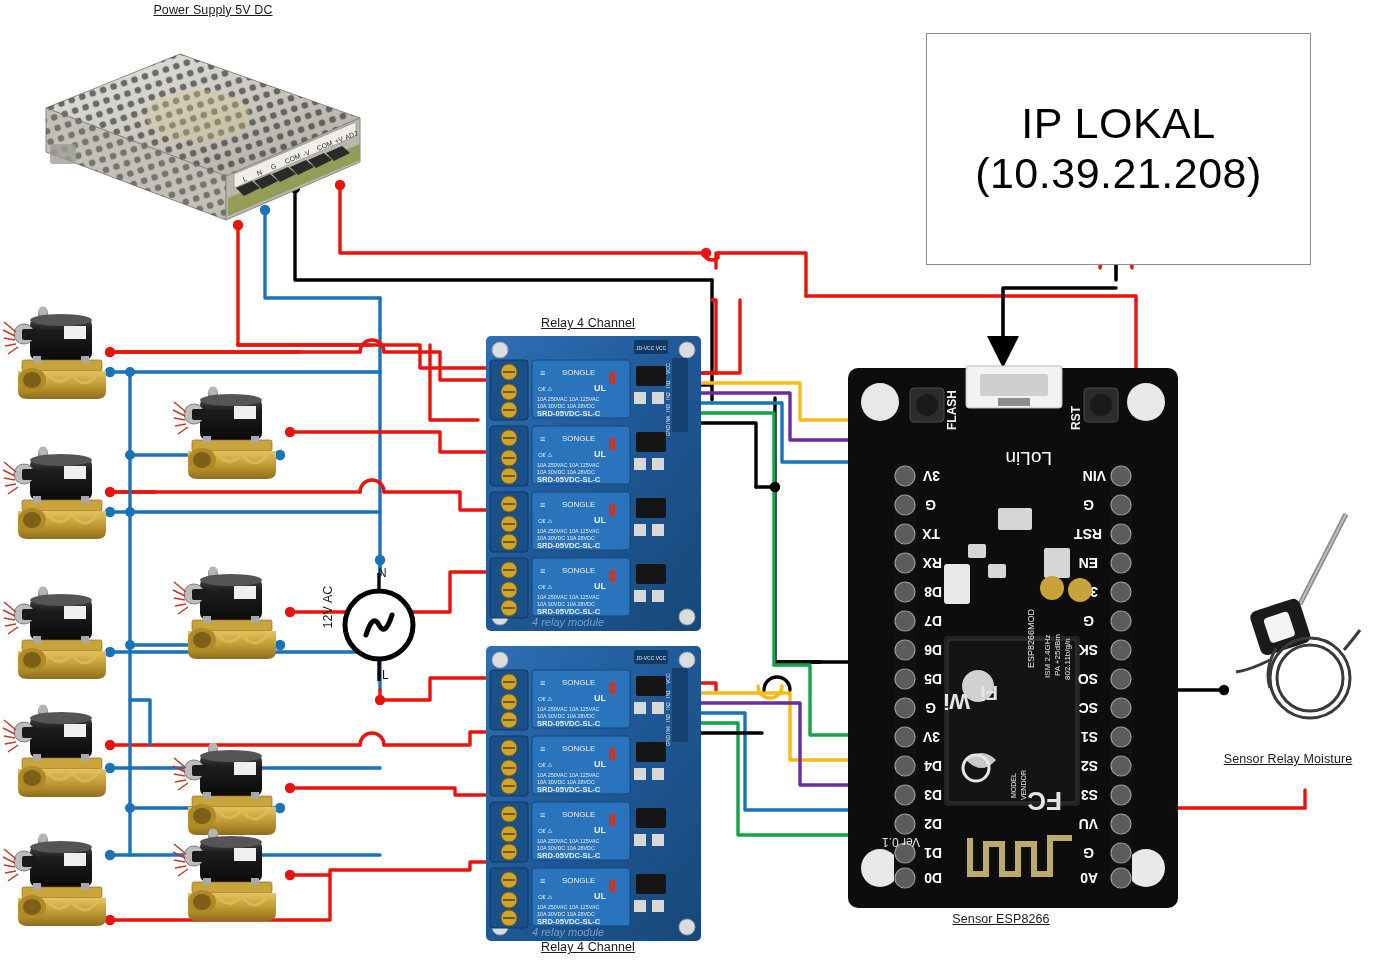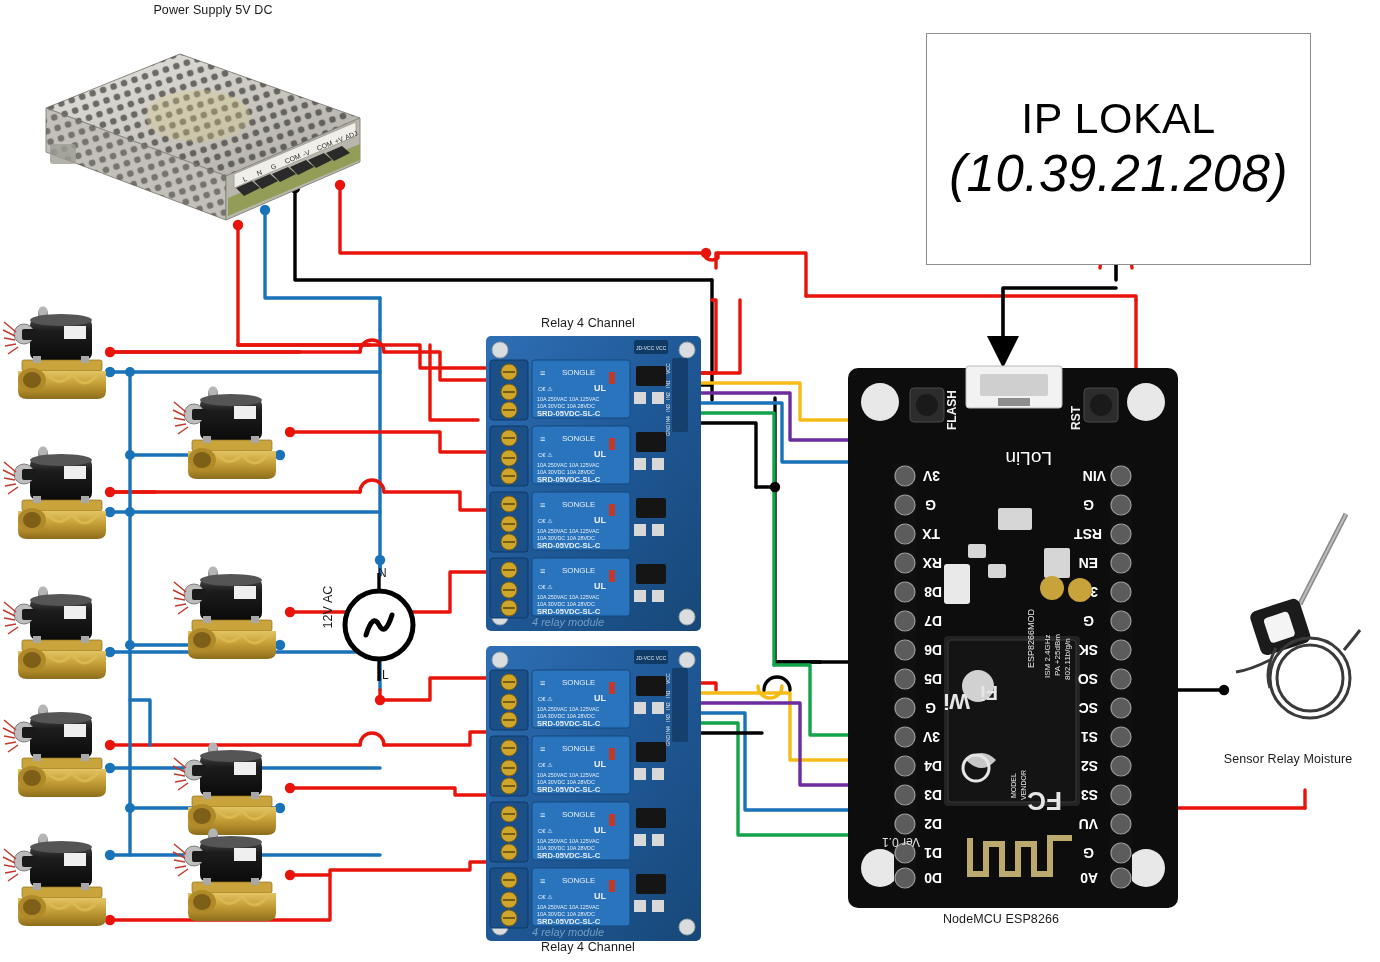--- a/index.html
+++ b/index.html
@@ -6,27 +6,27 @@
   html,body{margin:0;padding:0;background:#ffffff;}
   body{width:1380px;height:962px;position:relative;overflow:hidden;
        font-family:"Liberation Sans","DejaVu Sans",sans-serif;color:#000;}
   #stage{position:absolute;left:0;top:0;width:1380px;height:962px;}
   .lyr{position:absolute;left:0;top:0;width:1380px;height:962px;}
   #wires{z-index:5;}
   #parts{z-index:10;}
   .node{position:absolute;}
   .lbl{position:absolute;font-size:12.5px;color:#1a1a1a;white-space:nowrap;
        letter-spacing:.1px;}
-  .lbl.c{transform:translateX(-50%);}
+  .lbl.c{transform:translateX(-50%);text-decoration:underline;}
   
   #ipbox{position:absolute;left:926px;top:33px;width:385px;height:232px;
          background:#fff;border:1.6px solid #8d8d8d;box-sizing:border-box;
          display:flex;flex-direction:column;align-items:center;justify-content:center;}
   #ipbox .l1{font-size:43px;letter-spacing:.5px;line-height:1.16;}
-  #ipbox .l2{font-size:51px;letter-spacing:.5px;line-height:1.16;font-style:italic;}
+  #ipbox .l2{font-size:43px;letter-spacing:.5px;line-height:1.16;}
   
   #psu{position:absolute;left:38px;top:48px;width:330px;height:190px;}
   
   .relay{position:absolute;width:215px;height:295px;}
   
   #mcu{position:absolute;left:848px;top:368px;width:330px;height:540px;}
   
   .valve{position:absolute;width:120px;height:92px;}
   svg{display:block;overflow:visible;}
   .rotlbl{position:absolute;transform-origin:50% 50%;}
@@ -900,21 +900,21 @@
             <circle cx="232" cy="222" r="12"></circle>
         </g>
         <rect x="96" y="196" width="26" height="40" rx="3" fill="#e9e9e9"></rect>
 
         <g stroke="#bca96d" stroke-width="6" fill="none">
           <path d="M122,470 v36 h16 v-30 h16 v30 h16 v-30 h16 v30 h16 v-36 h22"></path>
         </g>
         <text transform="translate(72,470) rotate(180)" fill="#e0e0e0" font-size="12" font-family="'Liberation Sans',sans-serif">Ver 0.1</text>
       </svg>
     </div>
-    <div class="lbl c" style="left:1001px;top:912px;">NodeMCU ESP8266</div>
+    <div class="lbl c" style="left:1001px;top:912px;">Sensor ESP8266</div>
 
     <div class="node" style="left:1218px;top:508px;">
       <svg width="160" height="250" viewBox="0 0 160 250">
 
         <line x1="128" y1="6" x2="82" y2="96" stroke="#8a8a8a" stroke-width="5"></line>
         <line x1="128" y1="6" x2="82" y2="96" stroke="#bdbdbd" stroke-width="2"></line>
 
         <g transform="rotate(-18 62 118)">
           <rect x="36" y="96" width="52" height="46" rx="7" fill="#1b1b1b"></rect>
           <rect x="48" y="106" width="26" height="26" rx="4" fill="#f4f4f4"></rect>

